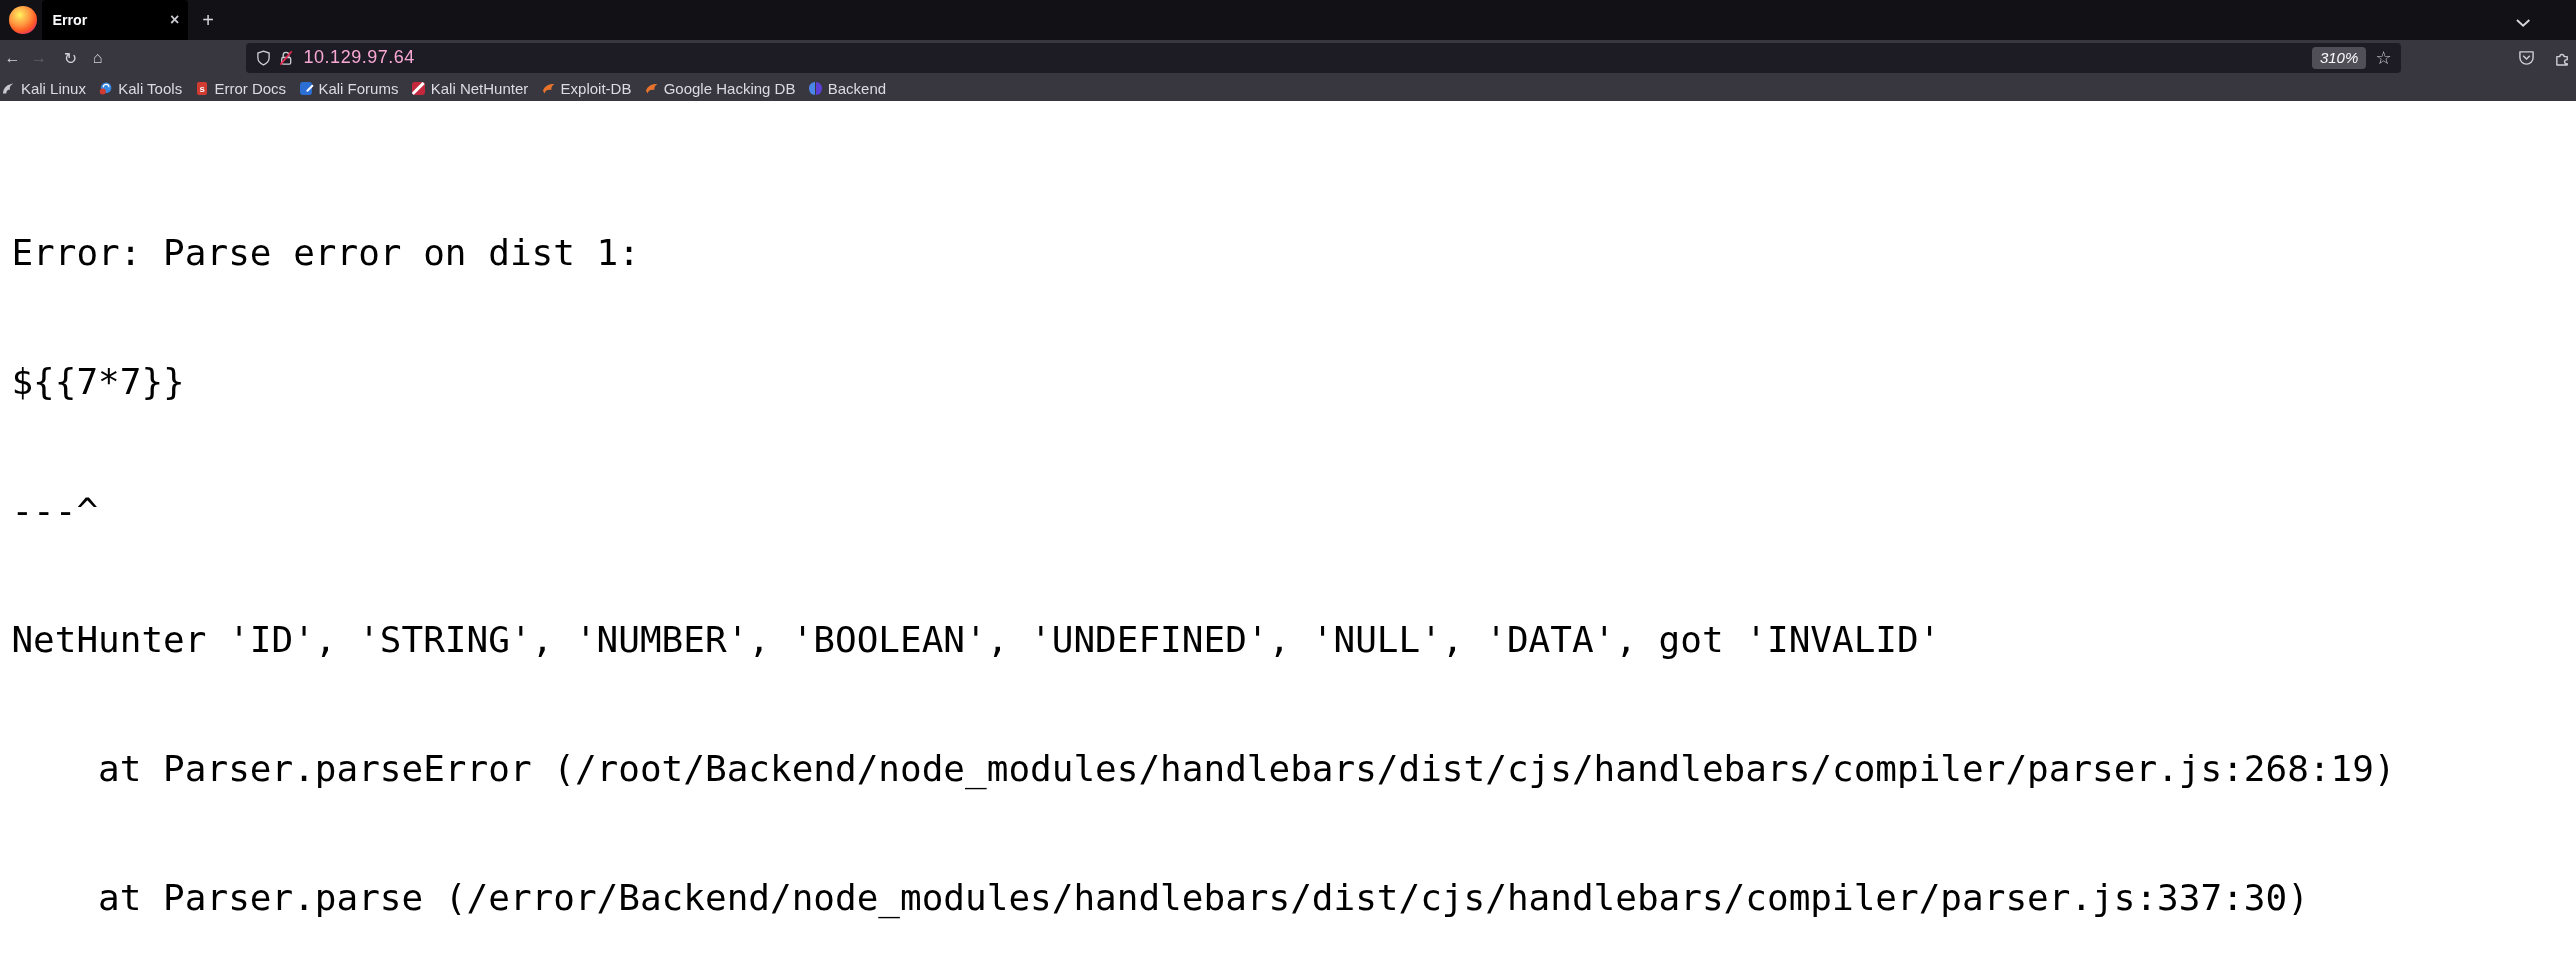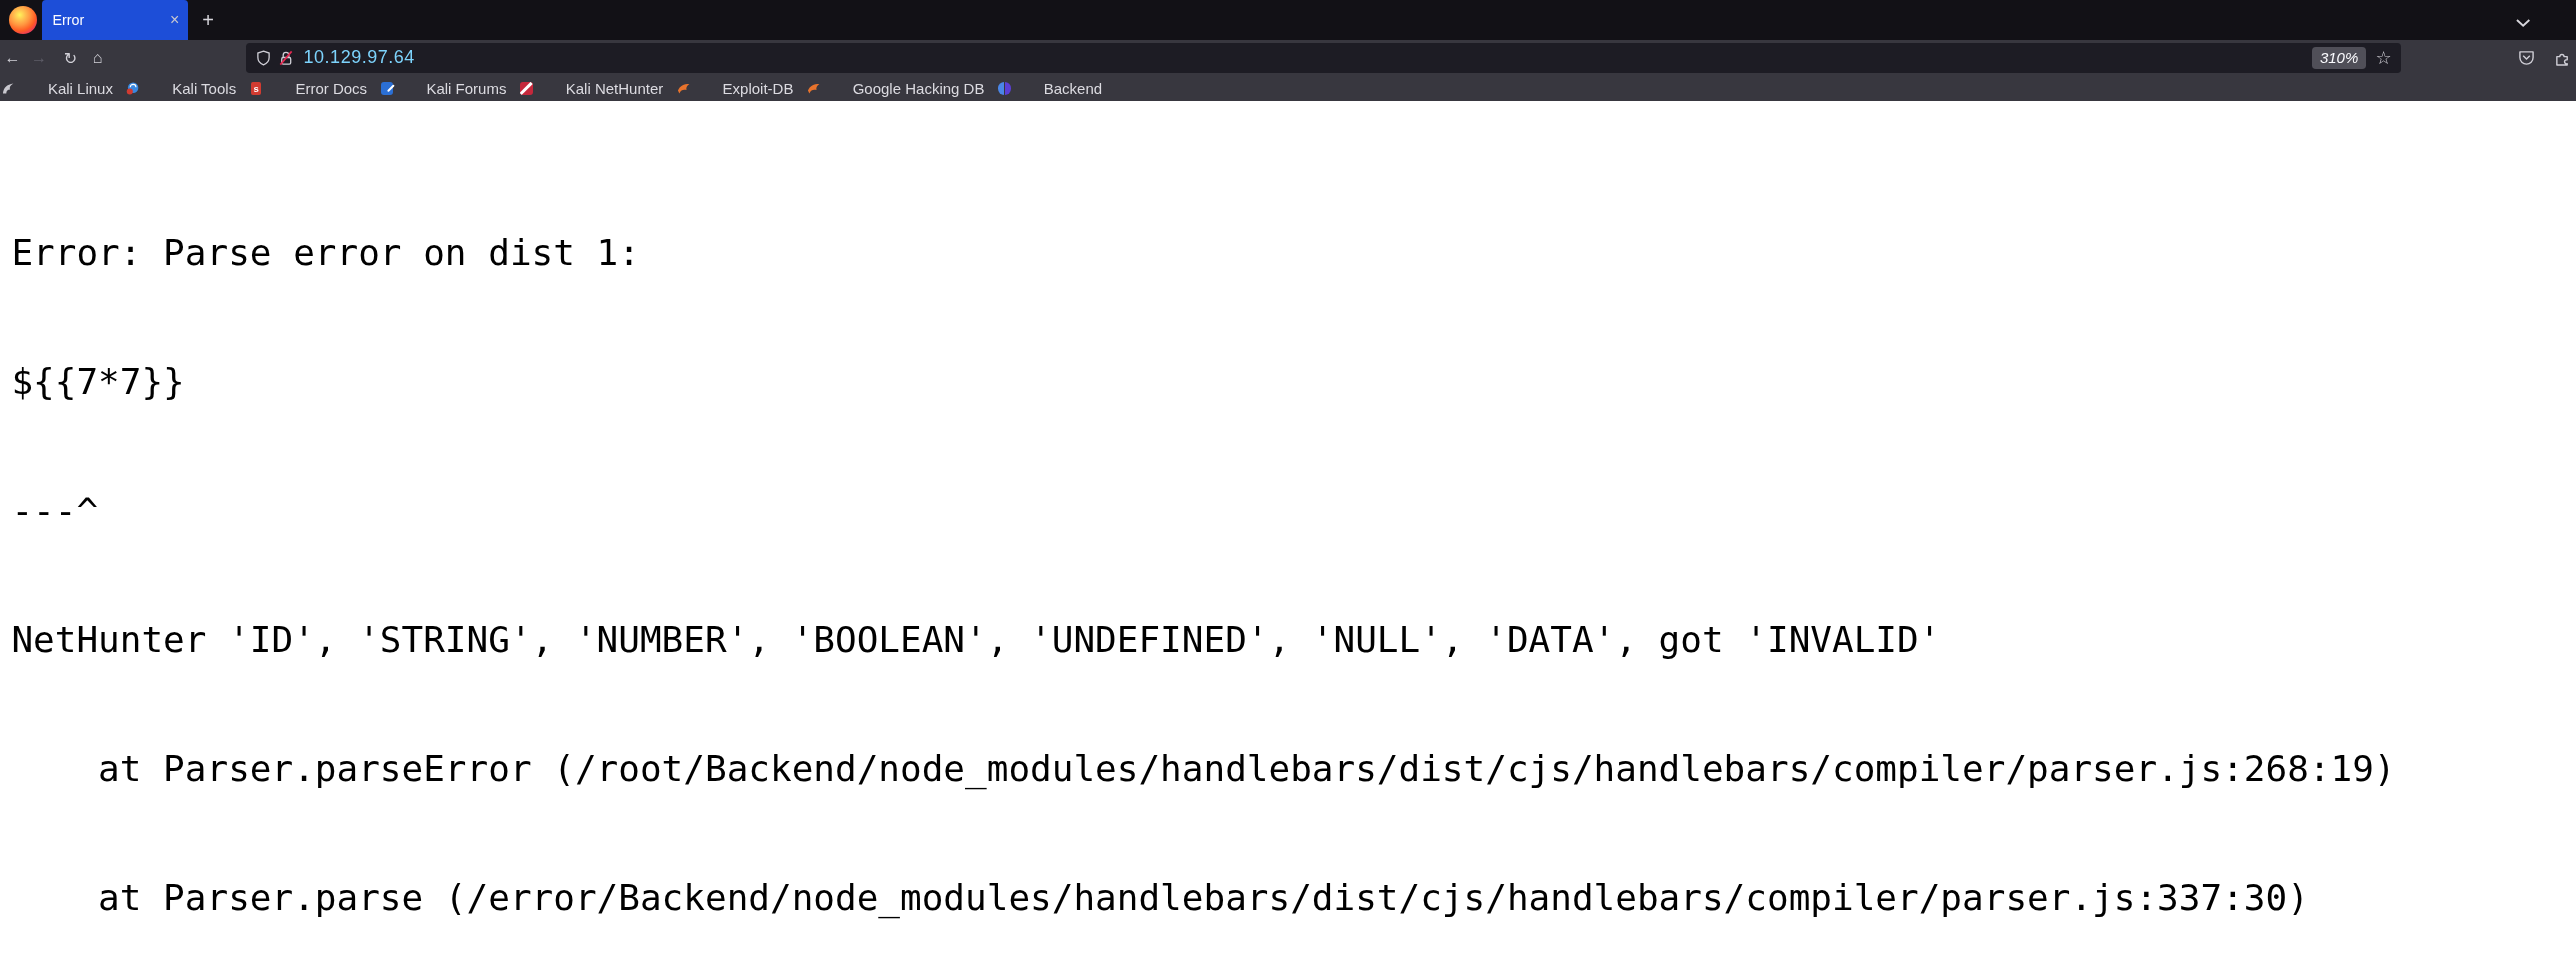--- a/index.html
+++ b/index.html
@@ -16,22 +16,22 @@
     position:relative; height:40px; background:#121116;
     display:flex; align-items:center;
   }
   .fx-logo {
     width:28.5px; height:28.5px; margin-left:8.6px; border-radius:50%;
     background: radial-gradient(circle at 38% 32%, #fff35b 0%, #ffbd4f 22%, #ff9640 40%, #ff5c24 62%, #e02a74 85%, #722ab8 100%);
     flex:0 0 auto;
   }
   .tab {
     margin-left:4.8px; height:40px; width:146px; align-self:flex-end;
-    background:#1d4ed8; border-radius:3.8px 3.8px 0 0;
-    display:flex; align-items:center; padding:0 8.6px 0 10.5px;
+    background:#000000; border-radius:3.8px 3.8px 0 0;
+    display:flex; align-items:center; padding:0 8.6px 0 10.5px;font-weight:bold;
   }
   .tab-title { color:#fbfbfe; font-size:14.3px; }
   .tab-close { margin-left:auto; color:#c9c8cf; font-size:16px; line-height:1; }
   .newtab { margin-left:8.6px; color:#d7d6dc; font-size:20px; width:23px; text-align:center; }
   .alltabs { position:absolute; right:46px; top:13.3px; }
 
   
   .navbar {
     position:relative; height:36px; background:#38373f;
   }
@@ -43,35 +43,35 @@
   .nav-back    { left:2.9px;  }
   .nav-fwd     { left:29.5px; color:#5f5e69; }
   .nav-reload  { left:61px; }
   .nav-home    { left:88px; }
   .urlbar {
     position:absolute; left:246px; top:2.9px; width:2155px; height:30px;
     background:#1d1c24; border-radius:3.8px;
     display:flex; align-items:center; padding:0 5.7px 0 9.5px;
   }
   .urlbar svg { flex:0 0 auto; }
-  .url-text { color:#7dd3fc; font-size:18px; margin-left:9.5px; letter-spacing:0.5px; }
+  .url-text { color:#f9a8d4; font-size:18px; margin-left:9.5px; letter-spacing:0.5px; }
   .zoom-badge {
     margin-left:auto; background:#504f58; color:#fbfbfe; font-size:15px;
     border-radius:3.8px; padding:2.9px 7.6px;font-style:italic;
   }
   .star { color:#d2d1d8; font-size:18px; margin:0 3.8px 0 9.5px; }
   .pocket { position:absolute; left:2518px; top:9.5px; }
   .puzzle { position:absolute; left:2554px; top:9.5px; }
 
   
   .bookmarks {
     height:25px; background:#38373f; display:flex; align-items:center;
     padding-left:1.9px; overflow:hidden;
   }
-  .bm { display:flex; align-items:center; margin-right:13.3px; flex:0 0 auto;gap:27px; }
+  .bm { display:flex; align-items:center; margin-right:13.3px; flex:0 0 auto; }
   .bm-label { color:#dcdbe1; font-size:15px; margin-left:5.7px; white-space:nowrap; }
   .bm-ico { width:13.3px; height:13.3px; display:flex; align-items:center; justify-content:center; flex:0 0 auto; }
   .ico-docs   { width:10.5px; height:13.3px; border-radius:1.9px; background:#d23b31; color:#fff; font-size:9.5px;
                 display:flex; align-items:center; justify-content:center; font-weight:bold; }
   .ico-forums { width:12.4px; height:12.4px; border-radius:2.9px; background:#2b6fd4; position:relative; }
   .ico-forums::after { content:""; position:absolute; left:1.9px; top:1.9px; width:8.6px; height:1.9px;
                 background:#fff; transform:rotate(-45deg) translateY(4.8px); border-radius:1px; }
   .ico-nh     { width:12.4px; height:12.4px; border-radius:2.9px; background:#c5283c; position:relative; overflow:hidden; }
   .ico-nh::after { content:""; position:absolute; left:-1.9px; top:4.8px; width:16px; height:2.9px;
                 background:#fff; transform:rotate(-45deg); }

